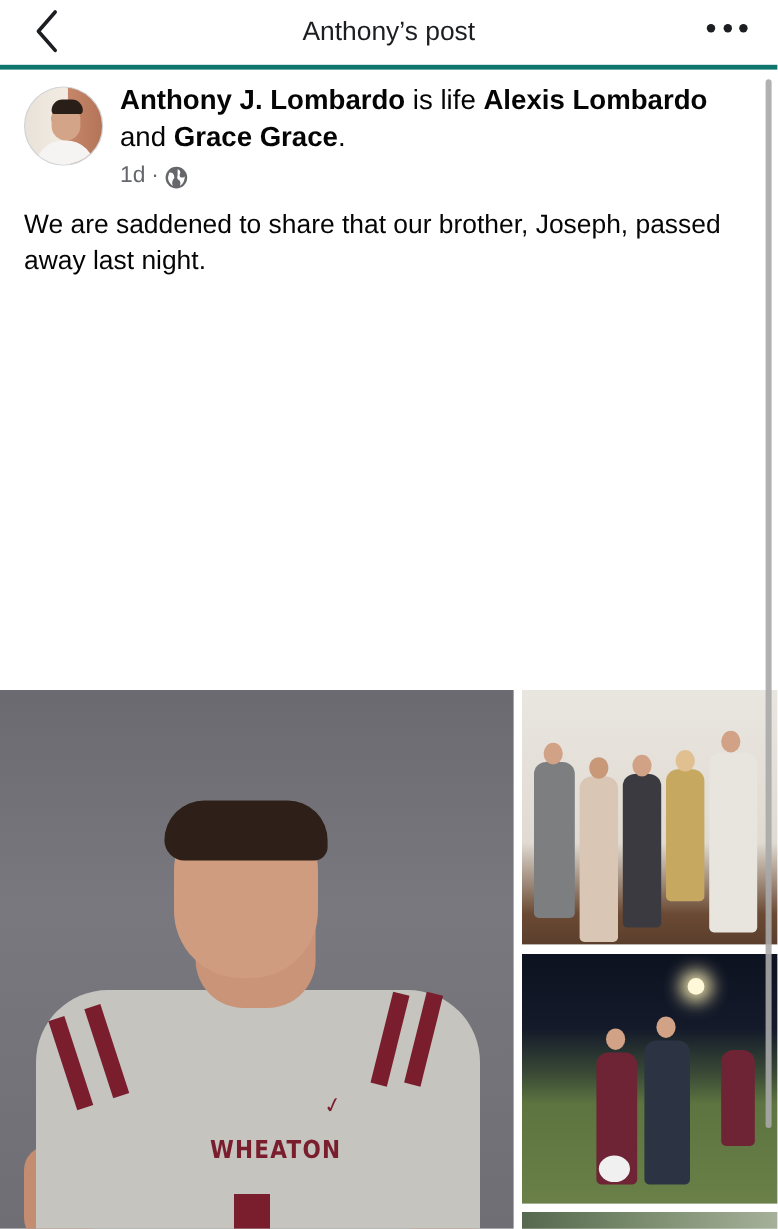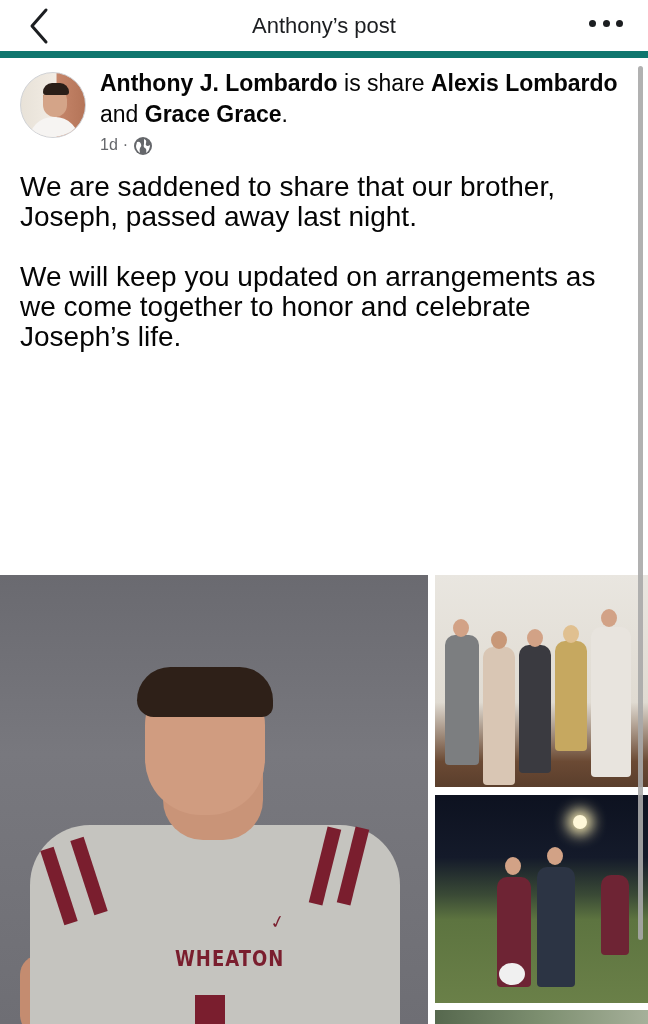--- a/index.html
+++ b/index.html
@@ -1,37 +1,37 @@
 <!DOCTYPE html>
 <html><head>
   <meta charset="utf-8">
   <style>
     * { box-sizing: border-box; margin: 0; padding: 0; }
     html, body { width: 648px; height: 1024px; overflow: hidden; background: #ffffff; }
     body { font-family: "Liberation Sans", "DejaVu Sans", sans-serif; color: #050505; position: relative; }
 
-    .topbar { position: absolute; left: 0; top: 0; width: 648px; height: 58px; background: #fff; border-bottom: 7px solid #0f766e; }
+    .topbar { position: absolute; left: 0; top: 0; width: 648px; height: 58px; background: #fff; border-bottom: 4px solid #0f766e; }
     .back-btn { position: absolute; left: 24px; top: 6px; width: 32px; height: 40px; cursor: pointer; }
     .topbar-title { position: absolute; left: 0; right: 0; top: 13px; text-align: center; font-size: 22px; color: #1c1e21; }
     .more-btn { position: absolute; right: 22px; top: 10px; width: 40px; height: 26px; cursor: pointer; display: flex; align-items: center; justify-content: space-between; padding: 0 3px; }
     .more-btn span { width: 7px; height: 7px; border-radius: 50%; background: #1c1e21; display: block; }
 
     .header { position: absolute; left: 0; top: 60px; width: 640px; height: 110px; }
     .avatar { position: absolute; left: 20px; top: 12px; width: 66px; height: 66px; border-radius: 50%; overflow: hidden; border: 1px solid #d0d2d6;
       background: radial-gradient(circle at 50% 40%, #c8977a 0 20%, transparent 21%), linear-gradient(90deg, #e8e2d8 0%, #f2ece4 55%, #c6866a 56%, #b47458 100%); }
     .avatar .hair { position: absolute; left: 22px; top: 10px; width: 26px; height: 12px; background: #2a1e18; border-radius: 12px 12px 4px 4px; }
     .avatar .face { position: absolute; left: 22px; top: 16px; width: 24px; height: 28px; background: #d4a488; border-radius: 12px 12px 14px 14px; }
     .avatar .shirt { position: absolute; left: 8px; top: 44px; width: 50px; height: 30px; background: #f6f4f2; border-radius: 24px 24px 0 0; }
     .author-line { position: absolute; left: 100px; top: 8px; width: 520px; font-size: 23px; line-height: 31px; color: #050505; }
     .author-line b { font-weight: 700; }
-    .meta { position: absolute; left: 100px; top: 76px; display: flex; align-items: flex-start; font-size: 16px; color: #65676b; }
+    .meta { position: absolute; left: 100px; top: 76px; display: flex; align-items: flex-end; font-size: 19px; color: #65676b; }
     .meta .dot { margin: 0 5px; }
     .globe { width: 20px; height: 20px; }
 
-    .body-text { position: absolute; left: 20px; top: 172px; width: 600px; font-size: 28px; line-height: 30px; color: #050505; }
+    .body-text { position: absolute; left: 20px; top: 172px; width: 600px; font-size: 22px; line-height: 30px; color: #050505; }
     .body-text p { margin-bottom: 30px; }
 
     .photos { position: absolute; left: 0; top: 575px; width: 648px; height: 449px; }
     .ph { position: absolute; overflow: hidden; cursor: pointer; }
     .ph-main { left: 0; top: 0; width: 428px; height: 449px; background: linear-gradient(180deg, #6a6a70 0%, #78787e 40%, #6e6e74 100%); }
     .ph-a { left: 435px; top: 0; width: 213px; height: 212px; background: linear-gradient(180deg, #e9e6e0 0%, #e0dbd2 60%, #6b4a34 88%, #5a3e2c 100%); }
     .ph-b { left: 435px; top: 220px; width: 213px; height: 208px; background: linear-gradient(180deg, #0d1220 0%, #141a2a 30%, #3a4a36 48%, #5d7440 60%, #6a8048 100%); }
     .ph-c { left: 435px; top: 435px; width: 213px; height: 20px; background: linear-gradient(90deg, #56684e, #7d8f70 50%, #a6b09a); }
 
     
@@ -69,36 +69,35 @@
   </div>
 </div>
 
 <div class="header">
   <div class="avatar">
     <div class="shirt"></div>
     <div class="face"></div>
     <div class="hair"></div>
   </div>
   <div class="author-line">
-    <b>Anthony J. Lombardo</b><span> is share </span><b>Alexis Lombardo</b><span> and </span><b>Grace Grace</b><span>.</span>
+    <b>Anthony J. Lombardo</b><span> is life </span><b>Alexis Lombardo</b><span> and </span><b>Grace Grace</b><span>.</span>
   </div>
   <div class="meta">
     <span>1d</span>
     <span class="dot">·</span>
     <svg class="globe" viewBox="0 0 20 20">
       <circle cx="10" cy="10" r="9" fill="#65676b"></circle>
       <path d="M4 6 Q7 5 8 8 Q9 10 7 12 Q6 14 7 17 Q3 14 3 10 Z" fill="#fff"></path>
       <path d="M11 3 Q14 4 13 7 Q12 9 14 10 Q16 10 17 9 Q17 14 13 17 Q14 13 12 12 Q10 11 11 8 Z" fill="#fff"></path>
     </svg>
   </div>
 </div>
 
 <div class="body-text">
   <p>We are saddened to share that our brother, Joseph, passed away last night.</p>
-  <p>We will keep you updated on arrangements as we come together to honor and celebrate Joseph’s life.</p>
 </div>
 
 <div class="photos">
   <div class="ph ph-main">
     <div class="arm-l"></div>
     <div class="arm-r"></div>
     <div class="jersey"></div>
     <div class="stripe" style="left:52px;top:272px;transform:rotate(-18deg);"></div>
     <div class="stripe" style="left:82px;top:262px;transform:rotate(-18deg);"></div>
     <div class="stripe" style="left:318px;top:252px;transform:rotate(14deg);"></div>

